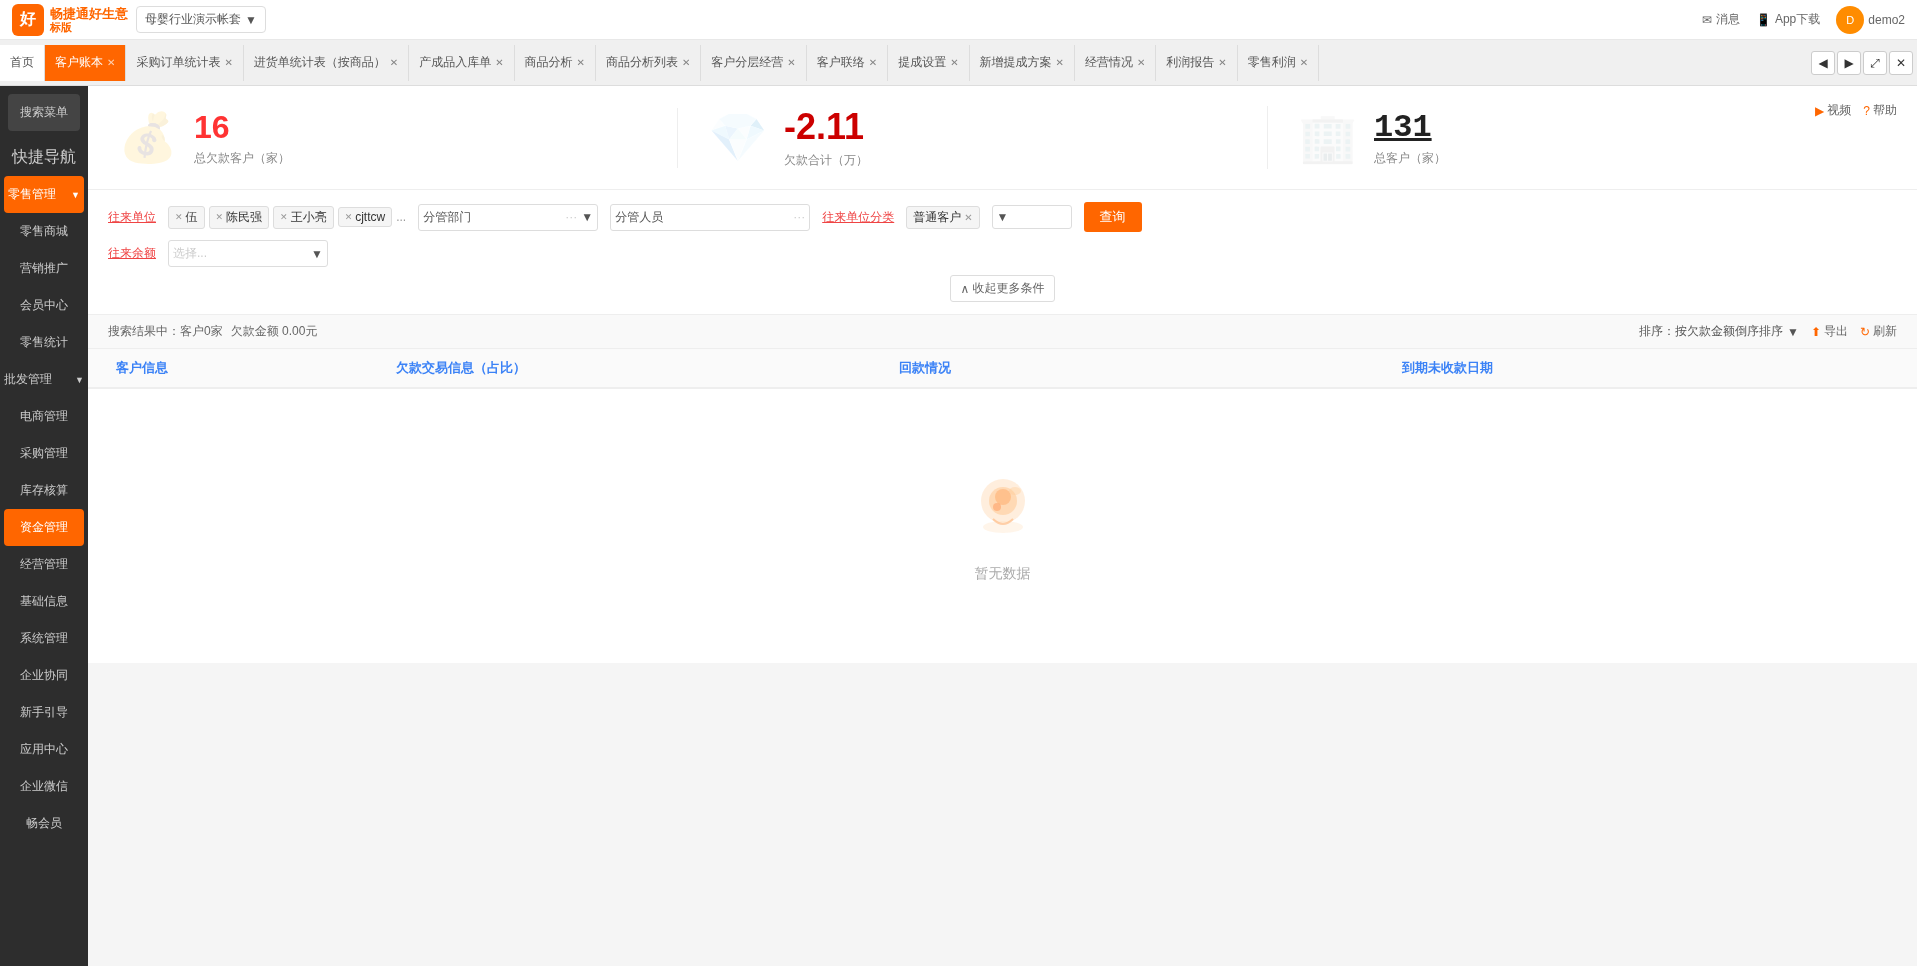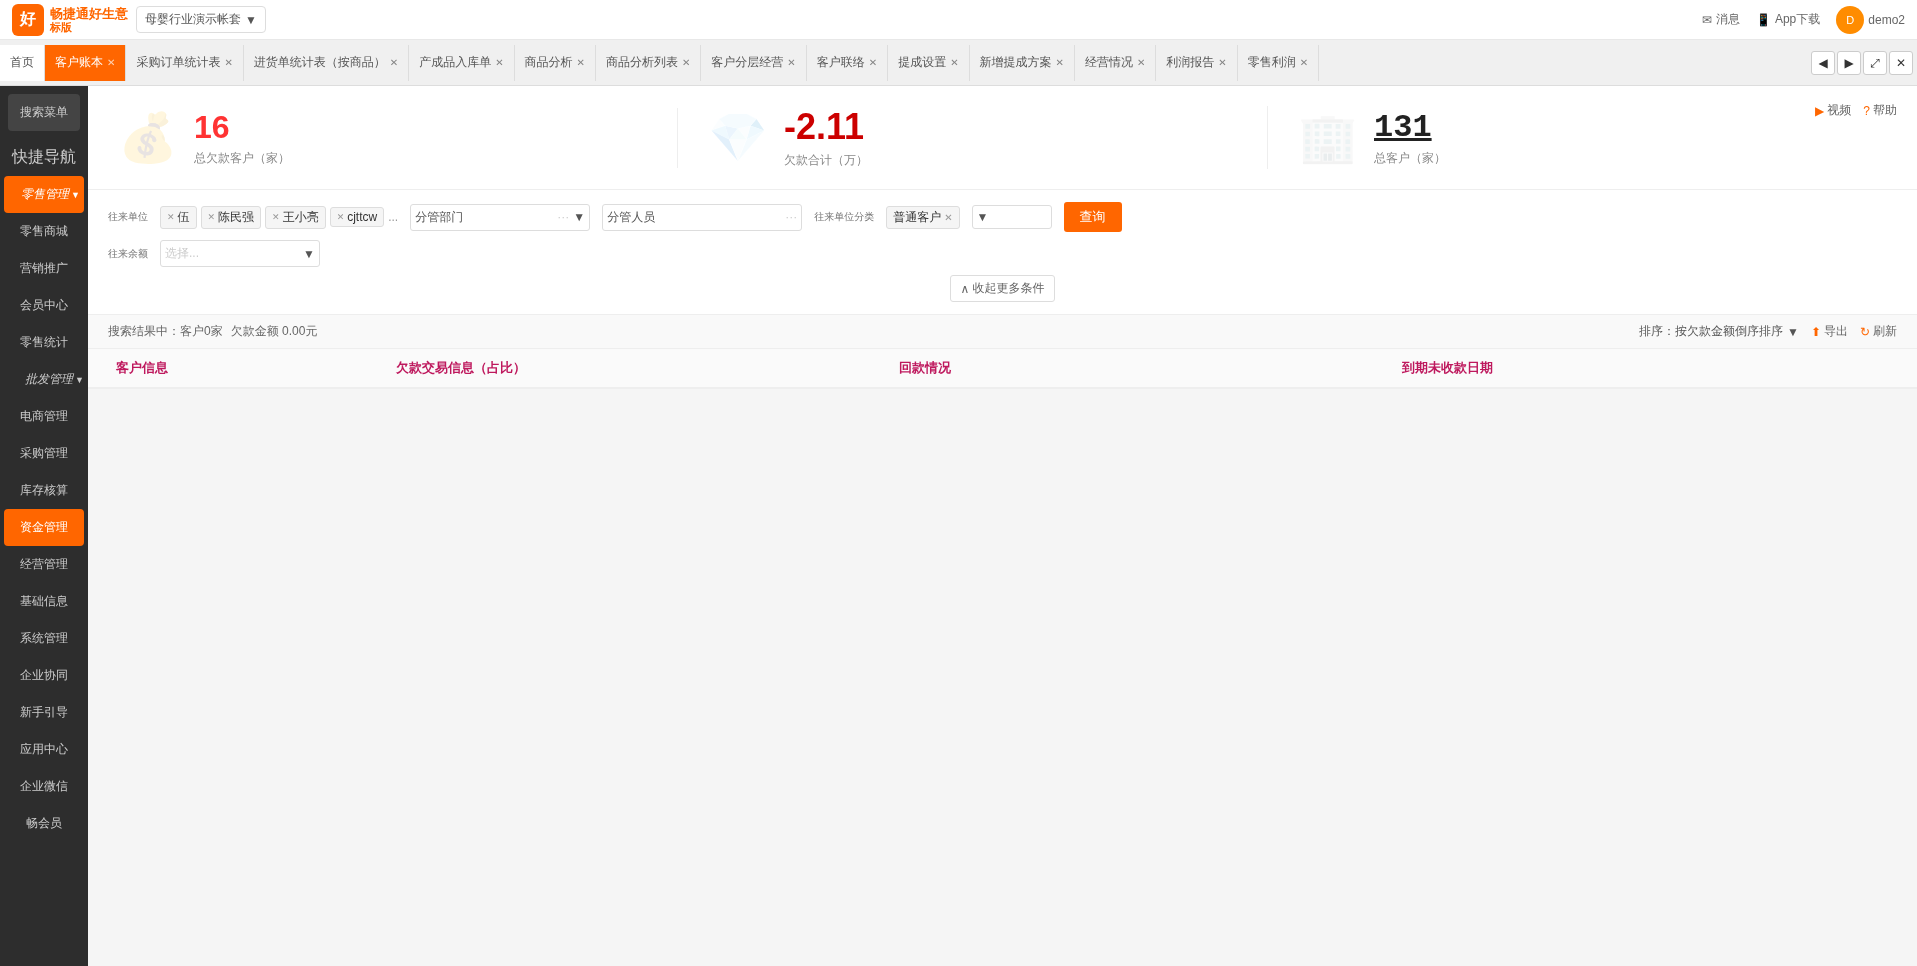--- a/index.html
+++ b/index.html
@@ -27,21 +27,21 @@
     
     .main-layout { display: flex; flex: 1; overflow: hidden; }
 
     
     .sidebar { width: 88px; background: #2d2d2d; flex-shrink: 0; display: flex; flex-direction: column; overflow-y: auto; }
     .sidebar-search { padding: 8px; }
     .sidebar-search-btn { width: 100%; background: #444; border: none; color: #ccc; padding: 10px 4px; border-radius: 4px; cursor: pointer; font-size: 12px; text-align: center; }
     .sidebar-nav-btn { width: 100%; background: none; border: none; color: #ccc; padding: 8px 4px; cursor: pointer; font-size: 16px; text-align: center; }
     .sidebar-item { padding: 10px 4px; text-align: center; color: #ccc; cursor: pointer; font-size: 12px; }
     .sidebar-item.active { background: #ff6600; color: white; border-radius: 4px; margin: 0 4px; }
-    .sidebar-item.has-arrow { display: flex; align-items: center; justify-content: flex-end; gap: 2px; font-style: italic; }
+    .sidebar-item.has-arrow { display: flex; align-items: center; justify-content: space-between; gap: 2px; }
 
     
     .content-area { flex: 1; overflow: auto; background: #f5f5f5; }
 
     
     .stats-section { background: #fff; display: flex; align-items: center; padding: 20px 30px; border-bottom: 1px solid #eee; position: relative; }
     .stat-item { flex: 1; display: flex; align-items: center; gap: 16px; border-right: 1px solid #eee; padding-right: 30px; margin-right: 30px; }
     .stat-item:last-child { border-right: none; }
     .stat-icon { width: 60px; height: 60px; opacity: 0.15; display: flex; align-items: center; justify-content: center; font-size: 40px; }
     .stat-icon.red { color: #ff4444; }
@@ -50,40 +50,40 @@
     .stat-number.dark-red { color: #cc0000; }
     .stat-number.black { color: #222; text-decoration: underline; }
     .stat-label { font-size: 12px; color: #888; margin-top: 4px; }
     .stat-info { display: flex; flex-direction: column; }
     .stats-actions { position: absolute; right: 20px; top: 16px; display: flex; gap: 12px; font-size: 12px; color: #666; }
     .stats-action-btn { display: flex; align-items: center; gap: 3px; cursor: pointer; }
 
     
     .filter-section { background: #fff; padding: 12px 20px; border-bottom: 1px solid #eee; }
     .filter-row { display: flex; align-items: center; gap: 12px; margin-bottom: 8px; flex-wrap: wrap; }
-    .filter-label { font-size: 10px; color: #737373; white-space: nowrap; }
+    .filter-label { font-size: 12px; color: #ef4444; white-space: nowrap; text-decoration: underline; }
     .filter-tags { display: flex; align-items: center; gap: 4px; flex-wrap: wrap; }
     .filter-tag { display: flex; align-items: center; gap: 3px; background: #f5f5f5; border: 1px solid #ddd; border-radius: 3px; padding: 2px 6px; font-size: 12px; color: #333; }
     .filter-tag .remove { cursor: pointer; color: #999; font-size: 10px; }
     .filter-more { color: #999; cursor: pointer; font-size: 12px; }
     .filter-dropdown { display: flex; align-items: center; gap: 4px; border: 1px solid #ddd; border-radius: 3px; padding: 4px 4px; font-size: 12px; color: #555; cursor: pointer; min-width: 120px; }
     .filter-dropdown-wide { min-width: 200px; }
     .query-btn { background: #ff6600; color: white; border: none; border-radius: 3px; padding: 6px 16px; cursor: pointer; font-size: 13px; }
     .collapse-btn { color: #666; font-size: 12px; cursor: pointer; display: flex; align-items: center; gap: 3px; border: 1px solid #ddd; border-radius: 3px; padding: 4px 10px; background: #fff; }
 
     
     .results-bar { background: #f9f9f9; border-bottom: 1px solid #eee; padding: 8px 20px; display: flex; align-items: center; justify-content: space-between; font-size: 12px; color: #666; gap: 10px; }
     .results-actions { display: flex; align-items: center; gap: 12px; }
     .results-sort { display: flex; align-items: center; gap: 4px; color: #555; cursor: pointer; }
     .results-btn { display: flex; align-items: center; gap: 3px; color: #666; cursor: pointer; }
     .results-btn .icon { color: #ff6600; }
 
     
     .data-table { width: 100%; background: #fff; }
-    .table-header { display: grid; grid-template-columns: 280px 1fr 1fr 1fr; background: #fafafa; border-bottom: 2px solid #eee; padding: 10px 20px; font-weight: bold; font-size: 13px; color: #be185d; }
+    .table-header { display: grid; grid-template-columns: 280px 1fr 1fr 1fr; background: #fafafa; border-bottom: 2px solid #eee; padding: 10px 20px; font-weight: bold; font-size: 13px; color: #3b82f6; }
     .table-col { padding: 0 8px; }
 
     
     .empty-state { display: flex; flex-direction: column; align-items: center; justify-content: center; padding: 80px 20px; color: #bbb; }
     .empty-icon { width: 80px; height: 80px; margin-bottom: 16px; }
     .empty-text { font-size: 14px; color: #aaa; }
 
     
     ::-webkit-scrollbar { width: 6px; height: 6px; }
     ::-webkit-scrollbar-track { background: #f1f1f1; }
@@ -378,16 +378,28 @@
     </div>
 
     <div class="data-table">
       <div class="table-header">
         <div class="table-col">客户信息</div>
         <div class="table-col">欠款交易信息（占比）</div>
         <div class="table-col">回款情况</div>
         <div class="table-col">到期未收款日期</div>
       </div>
 
+      <div class="empty-state">
+        <svg class="empty-icon" viewBox="0 0 80 80" fill="none">
+          <circle cx="40" cy="32" r="22" fill="#ffddbb" opacity="0.5"></circle>
+          <ellipse cx="40" cy="58" rx="20" ry="6" fill="#ffddbb" opacity="0.3"></ellipse>
+          <circle cx="40" cy="32" r="14" fill="#ffcc99" opacity="0.6"></circle>
+          <circle cx="40" cy="28" r="8" fill="#ffaa66" opacity="0.5"></circle>
+          <ellipse cx="52" cy="22" rx="6" ry="4" fill="#ffcc99" opacity="0.4"></ellipse>
+          <circle cx="34" cy="38" r="4" fill="#ff8844" opacity="0.4"></circle>
+          <path d="M30 50 Q40 60 50 50" stroke="#ffaa66" stroke-width="2" fill="none" opacity="0.5"></path>
+        </svg>
+        <span class="empty-text">暂无数据</span>
+      </div>
     </div>
 
   </div>
 </div>
 
 </body></html>

